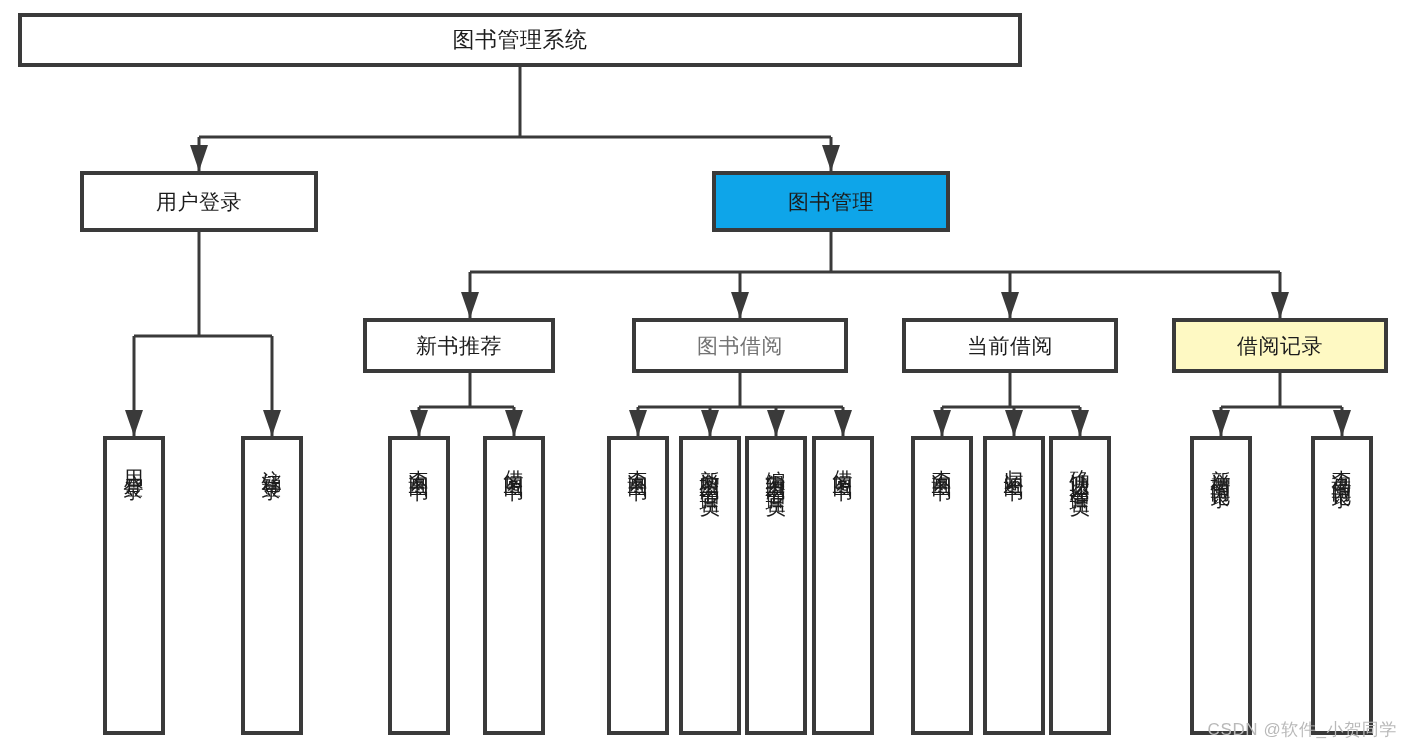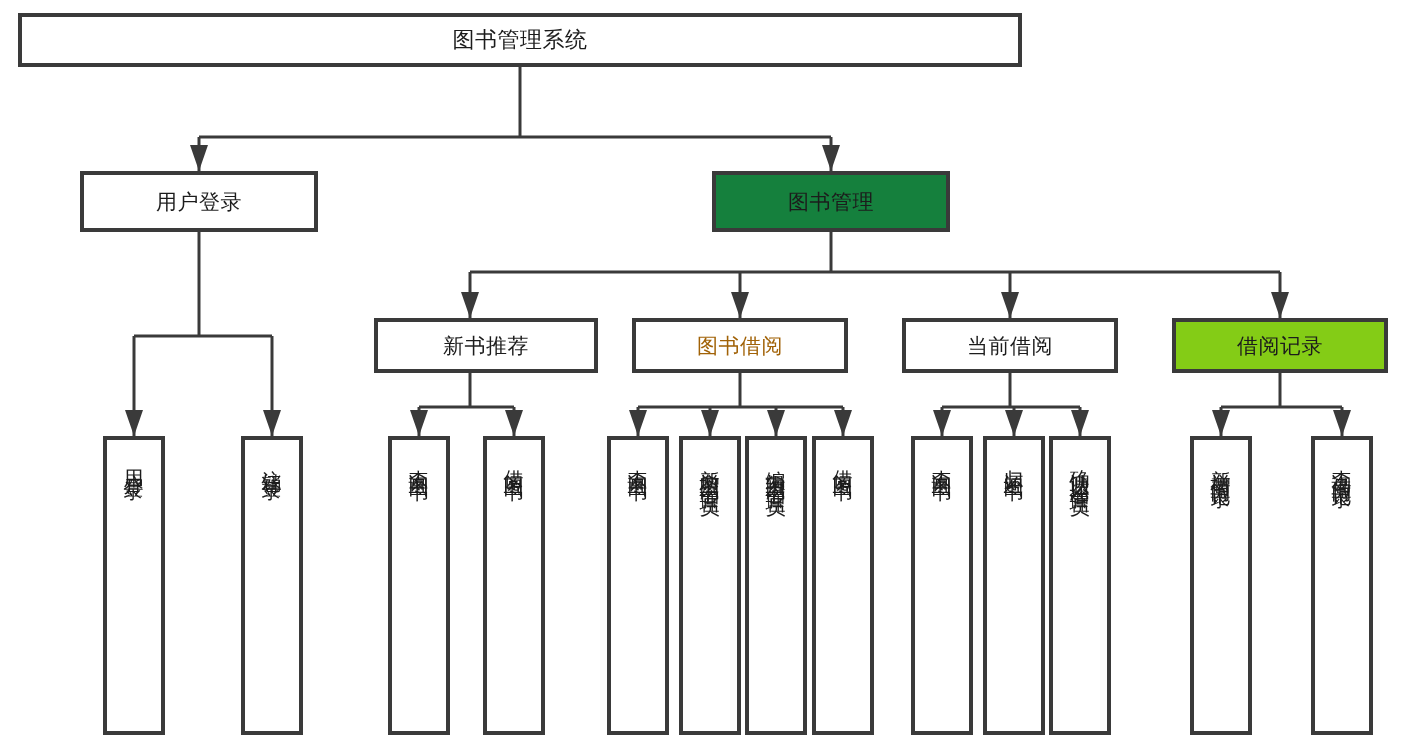--- a/index.html
+++ b/index.html
@@ -128,33 +128,33 @@
       <line x1="1342" y1="407" x2="1342" y2="436" stroke="#3a3a3a" stroke-width="3"></line>
       <path d="M 1333 410 L 1351 410 L 1342 436 Z" fill="#3a3a3a"></path>
     </svg>
   <div id="nodes">
       <div class="node horiz root" style="left: 18px; top: 13px; width: 1004px; height: 54px; border-color: rgb(58, 58, 58); background: rgb(255, 255, 255);">
         <span class="node-label" style="color: rgb(28, 28, 28);">图书管理系统</span>
       </div>
       <div class="node horiz" style="left: 80px; top: 171px; width: 238px; height: 61px; border-color: rgb(58, 58, 58); background: rgb(255, 255, 255);">
         <span class="node-label" style="color: rgb(28, 28, 28);">用户登录</span>
       </div>
-      <div class="node horiz" style="left: 712px; top: 171px; width: 238px; height: 61px; border-color: rgb(58, 58, 58); background: #15803d;">
+      <div class="node horiz" style="left: 712px; top: 171px; width: 238px; height: 61px; border-color: rgb(58, 58, 58); background: #0ea5e9;">
         <span class="node-label" style="color: rgb(28, 28, 28);">图书管理</span>
       </div>
-      <div class="node horiz" style="left: 374px; top: 318px; width: 224px; height: 55px; border-color: rgb(58, 58, 58); background: rgb(255, 255, 255);">
+      <div class="node horiz" style="left: 363px; top: 318px; width: 192px; height: 55px; border-color: rgb(58, 58, 58); background: rgb(255, 255, 255);">
         <span class="node-label" style="color: rgb(28, 28, 28);">新书推荐</span>
       </div>
       <div class="node horiz" style="left: 632px; top: 318px; width: 216px; height: 55px; border-color: rgb(58, 58, 58); background: rgb(255, 255, 255);">
-        <span class="node-label" style="color: #a16207;">图书借阅</span>
+        <span class="node-label" style="color: #737373;">图书借阅</span>
       </div>
       <div class="node horiz" style="left: 902px; top: 318px; width: 216px; height: 55px; border-color: rgb(58, 58, 58); background: rgb(255, 255, 255); justify-content: center;">
         <span class="node-label" style="color: rgb(28, 28, 28);">当前借阅</span>
       </div>
-      <div class="node horiz" style="left: 1172px; top: 318px; width: 216px; height: 55px; border-color: rgb(58, 58, 58); background: #84cc16;">
+      <div class="node horiz" style="left: 1172px; top: 318px; width: 216px; height: 55px; border-color: rgb(58, 58, 58); background: #fef9c3;">
         <span class="node-label" style="color: rgb(28, 28, 28);">借阅记录</span>
       </div>
       <div class="node vert" style="left: 103px; top: 436px; width: 62px; height: 299px; border-color: rgb(58, 58, 58); background: rgb(255, 255, 255);">
         <span class="node-label" style="color: rgb(28, 28, 28);">用户登录</span>
       </div>
       <div class="node vert" style="left: 241px; top: 436px; width: 62px; height: 299px; border-color: rgb(58, 58, 58); background: rgb(255, 255, 255);">
         <span class="node-label" style="color: rgb(28, 28, 28);">注销登录</span>
       </div>
       <div class="node vert" style="left: 388px; top: 436px; width: 62px; height: 299px; border-color: rgb(58, 58, 58); background: rgb(255, 255, 255);">
         <span class="node-label" style="color: rgb(28, 28, 28);">查询图书</span>
@@ -183,13 +183,14 @@
       <div class="node vert" style="left: 1049px; top: 436px; width: 62px; height: 299px; border-color: rgb(58, 58, 58); background: rgb(255, 255, 255);">
         <span class="node-label" style="color: rgb(28, 28, 28);">确认归还（管理员）</span>
       </div>
       <div class="node vert" style="left: 1190px; top: 436px; width: 62px; height: 299px; border-color: rgb(58, 58, 58); background: rgb(255, 255, 255);">
         <span class="node-label" style="color: rgb(28, 28, 28);">新增借阅记录</span>
       </div>
       <div class="node vert" style="left: 1311px; top: 436px; width: 62px; height: 299px; border-color: rgb(58, 58, 58); background: rgb(255, 255, 255);">
         <span class="node-label" style="color: rgb(28, 28, 28);">查询借阅记录</span>
       </div>
     </div>
+  <div id="watermark">CSDN @软件_小贺同学</div>
 </div>
 
 </body></html>

